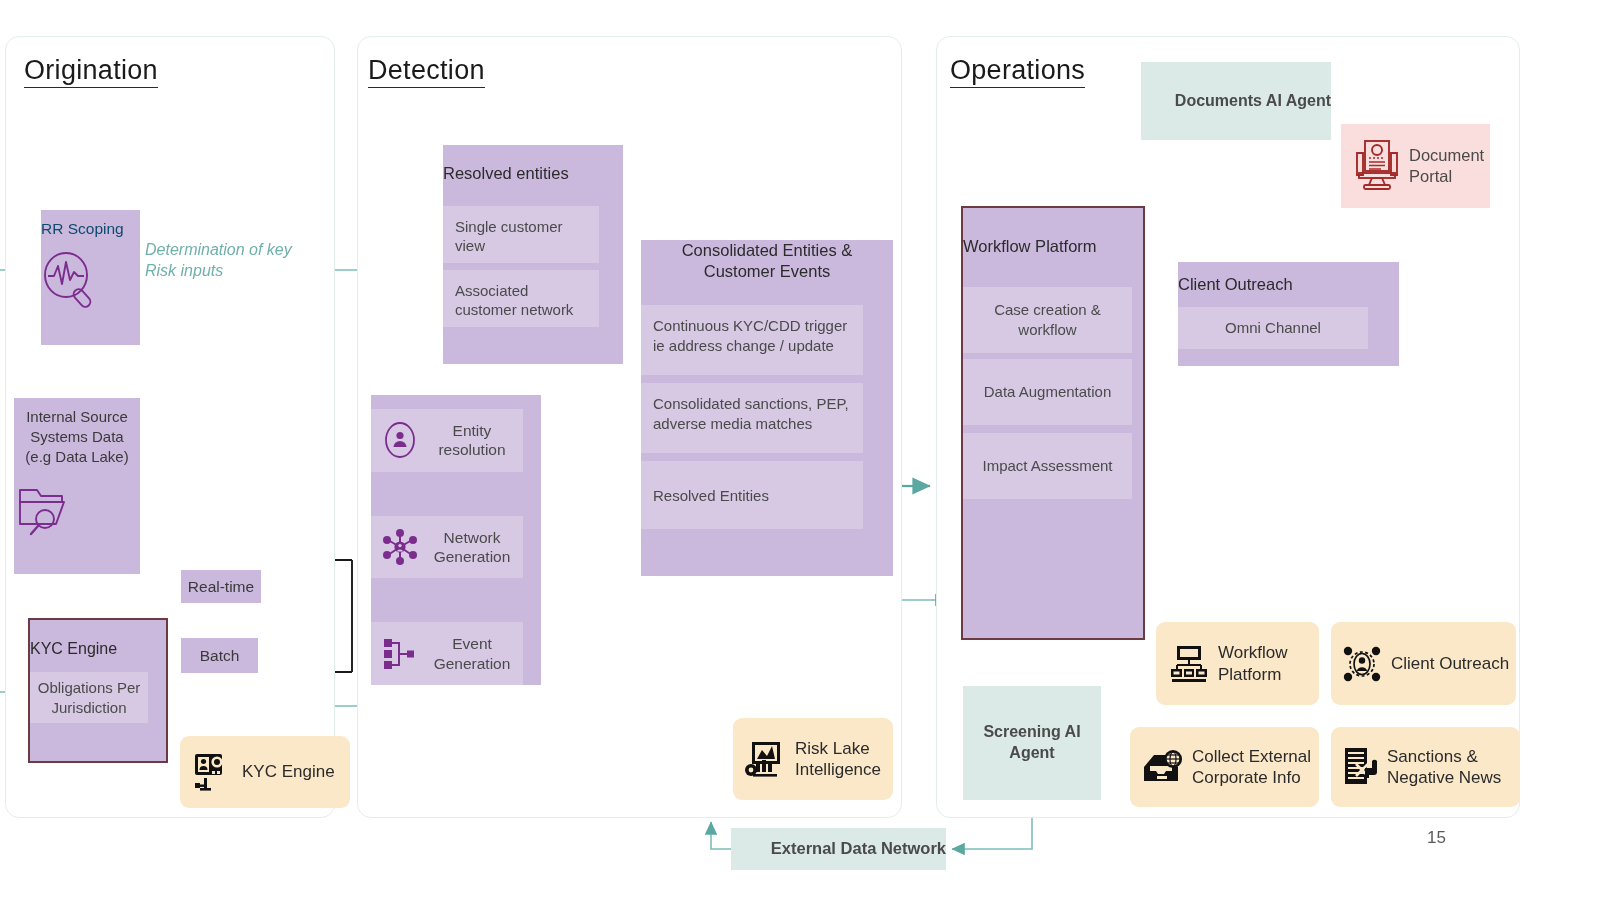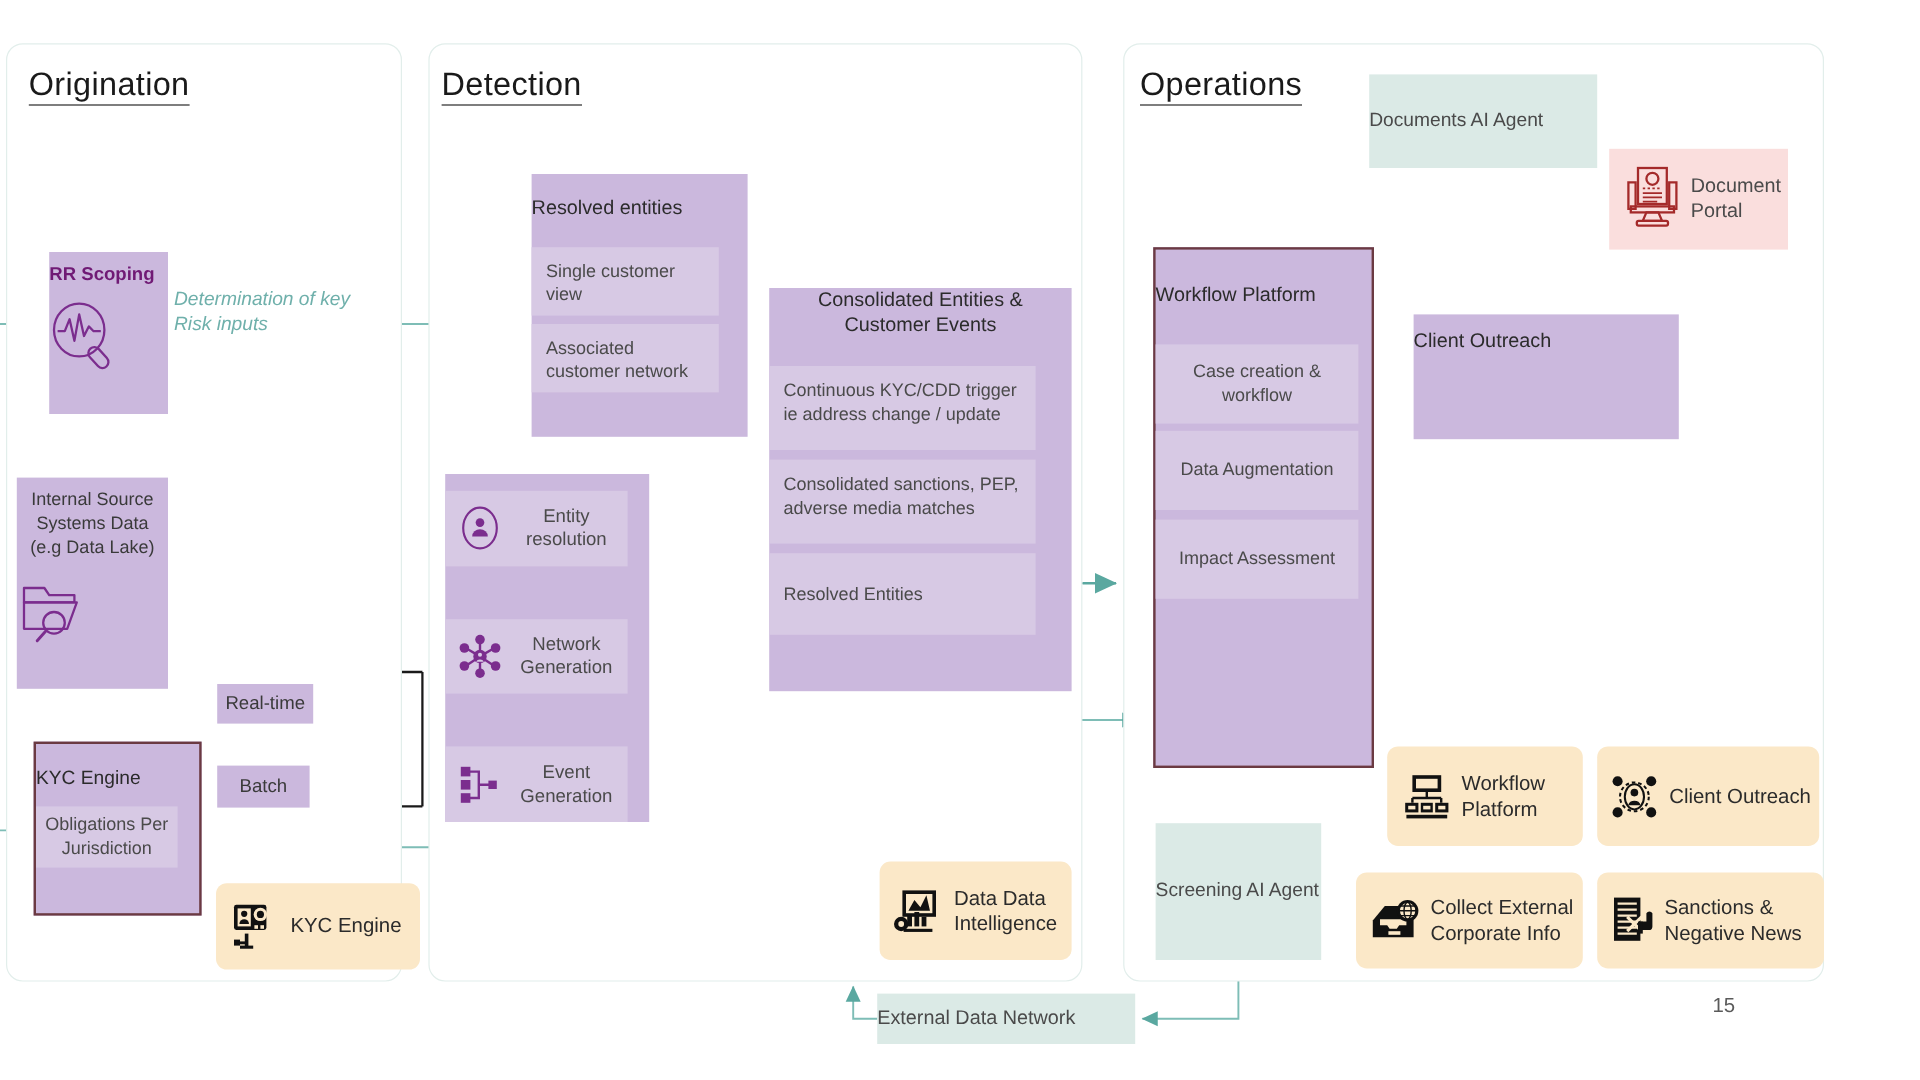--- a/index.html
+++ b/index.html
@@ -67,24 +67,25 @@
     font-size:15.5px;
     color:#3a3a3a;
     background:#cbb8dd;
     display:flex;align-items:center;justify-content:center;
     text-align:center;
   }
 
   .tealbox{
     background:#dbeae6;
     color:#4a4a4a;
-    display:flex;align-items:center;justify-content:flex-start;
+    display:flex;align-items:center;justify-content:flex-end;
     text-align:center;
     font-size:16px;
     line-height:1.3;
+    font-weight:bold;
   }
   .pinkbox{
     background:#fadedd;
     color:#4a4a4a;
     display:flex;align-items:center;
     font-size:16.5px;
     line-height:1.25;
   }
   .creambox{
     background:#fbe8c8;
@@ -176,21 +177,21 @@
     <span class="section-title">Origination</span>
   </div>
   <div class="abs" style="left:368px;top:55px;">
     <span class="section-title">Detection</span>
   </div>
   <div class="abs" style="left:950px;top:55px;">
     <span class="section-title">Operations</span>
   </div>
 
   <div class="abs pbox" style="left:41px;top:210px;width:99px;height:135px;flex-direction:column;justify-content:flex-start;padding-top:10px;">
-    <div style="font-size:15.5px;color:#701a75;font-weight:bold;">RR Scoping</div>
+    <div style="font-size:15.5px;color:#0c4a6e;">RR Scoping</div>
     <div style="margin-top:12px;">
       <svg width="58" height="60" viewBox="0 0 58 60">
         <ellipse cx="25" cy="25" rx="21" ry="22" fill="none" stroke="#7b2d8e" stroke-width="1.9"></ellipse>
         <path d="M7,26 L13,26 L17,16 L21,34 L25,12 L29,30 L33,22 L37,26 L43,26" fill="none" stroke="#7b2d8e" stroke-width="1.9" stroke-linejoin="round"></path>
         <rect x="36" y="38" width="10" height="20" rx="5" fill="none" stroke="#7b2d8e" stroke-width="1.9" transform="rotate(-42 41 48)"></rect>
       </svg>
     </div>
   </div>
 
   <div class="abs" style="left:145px;top:240px;width:175px;">
@@ -317,21 +318,21 @@
         <rect x="12" y="8" width="22" height="16" fill="#fbe8c8"></rect>
         <path d="M14,22 L19,13 L24,19 L29,9 L32,22 z" fill="#111"></path>
         <rect x="13" y="26" width="4" height="9" fill="#111"></rect>
         <rect x="19" y="23" width="4" height="12" fill="#111"></rect>
         <rect x="25" y="27" width="4" height="8" fill="#111"></rect>
         <rect x="10" y="37" width="24" height="2.6" fill="#111"></rect>
         <circle cx="8" cy="33" r="6" fill="#111"></circle>
         <circle cx="8" cy="33" r="2.4" fill="#fbe8c8"></circle>
       </svg>
     </span>
-    <span class="cb-label">Data Data Intelligence</span>
+    <span class="cb-label">Risk Lake Intelligence</span>
   </div>
 
   <div class="abs tealbox" style="left:1141px;top:62px;width:190px;height:78px;">
     <span>Documents AI Agent</span>
   </div>
 
   <div class="abs pinkbox" style="left:1341px;top:124px;width:149px;height:84px;padding-left:10px;">
     <span style="flex:0 0 auto;">
       <svg width="50" height="54" viewBox="0 0 50 54">
         <rect x="14" y="4" width="24" height="30" fill="none" stroke="#a42a2a" stroke-width="1.9"></rect>
@@ -349,20 +350,21 @@
         <rect x="8" y="36" width="36" height="5" fill="none" stroke="#a42a2a" stroke-width="1.9"></rect>
         <path d="M21,41 L31,41 L34,48 L18,48 z" fill="none" stroke="#a42a2a" stroke-width="1.9"></path>
         <rect x="13" y="48" width="26" height="4" rx="1.5" fill="none" stroke="#a42a2a" stroke-width="1.9"></rect>
       </svg>
     </span>
     <span style="padding-left:8px;">Document Portal</span>
   </div>
 
   <div class="abs pbox" style="left:1178px;top:262px;width:221px;height:104px;flex-direction:column;justify-content:flex-start;padding-top:12px;">
     <div class="panel-title">Client Outreach</div>
+    <div class="sub-item center" style="width:190px;margin-top:12px;height:42px;display:flex;align-items:center;justify-content:center;">Omni Channel</div>
   </div>
 
   <div class="abs pbox pbox-outlined" style="left:961px;top:206px;width:184px;height:434px;flex-direction:column;justify-content:flex-start;padding-top:28px;">
     <div class="panel-title">Workflow Platform</div>
     <div class="sub-item center" style="width:169px;margin-top:30px;height:66px;display:flex;align-items:center;justify-content:center;">Case creation &amp; workflow</div>
     <div class="sub-item center" style="width:169px;margin-top:6px;height:66px;display:flex;align-items:center;justify-content:center;">Data Augmentation</div>
     <div class="sub-item center" style="width:169px;margin-top:8px;height:66px;display:flex;align-items:center;justify-content:center;">Impact Assessment</div>
   </div>
 
   <div class="abs tealbox" style="left:963px;top:686px;width:138px;height:114px;">

